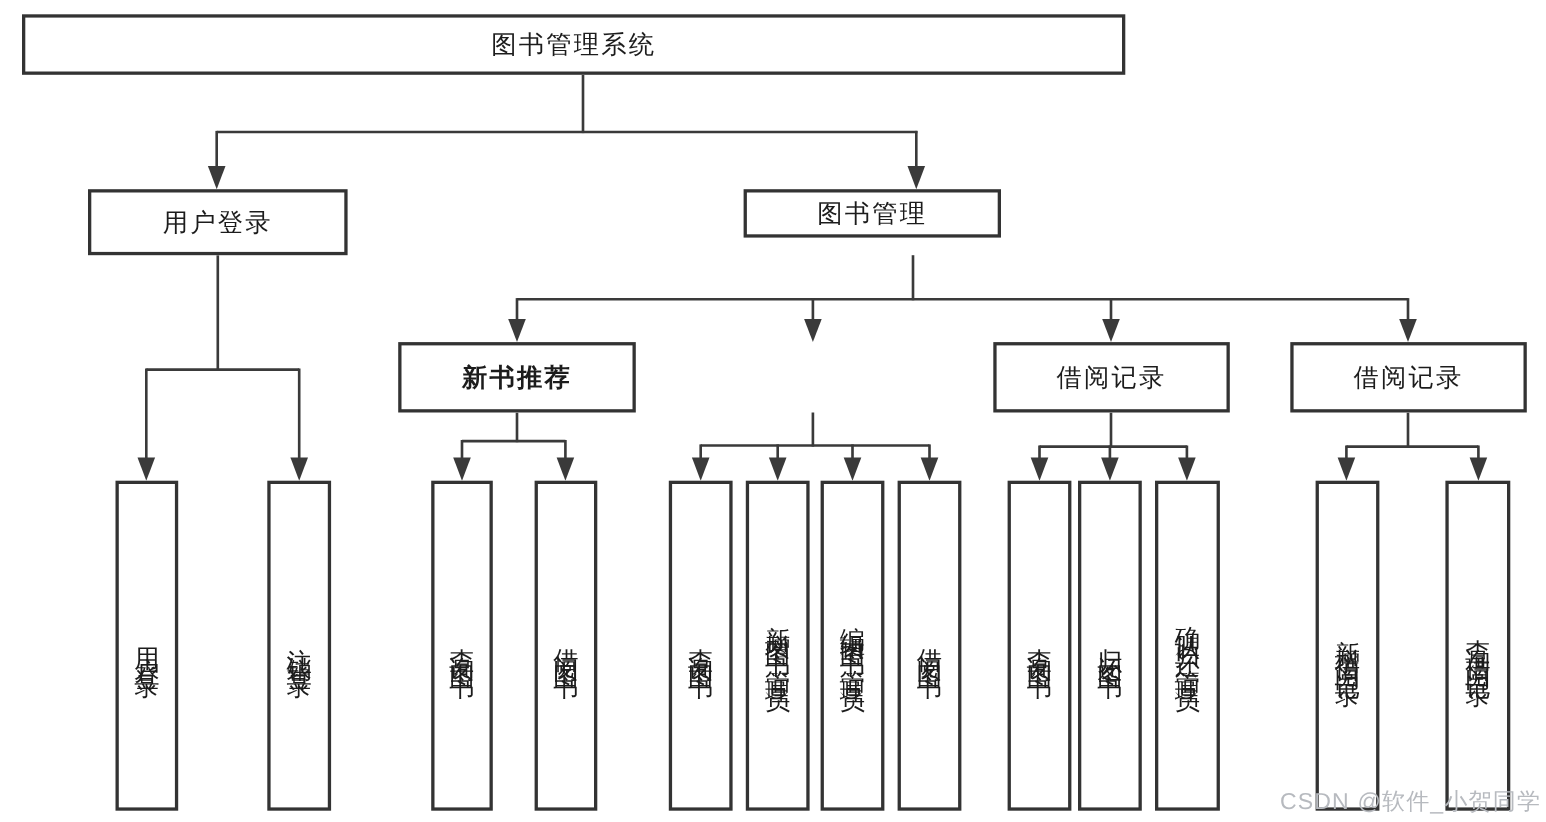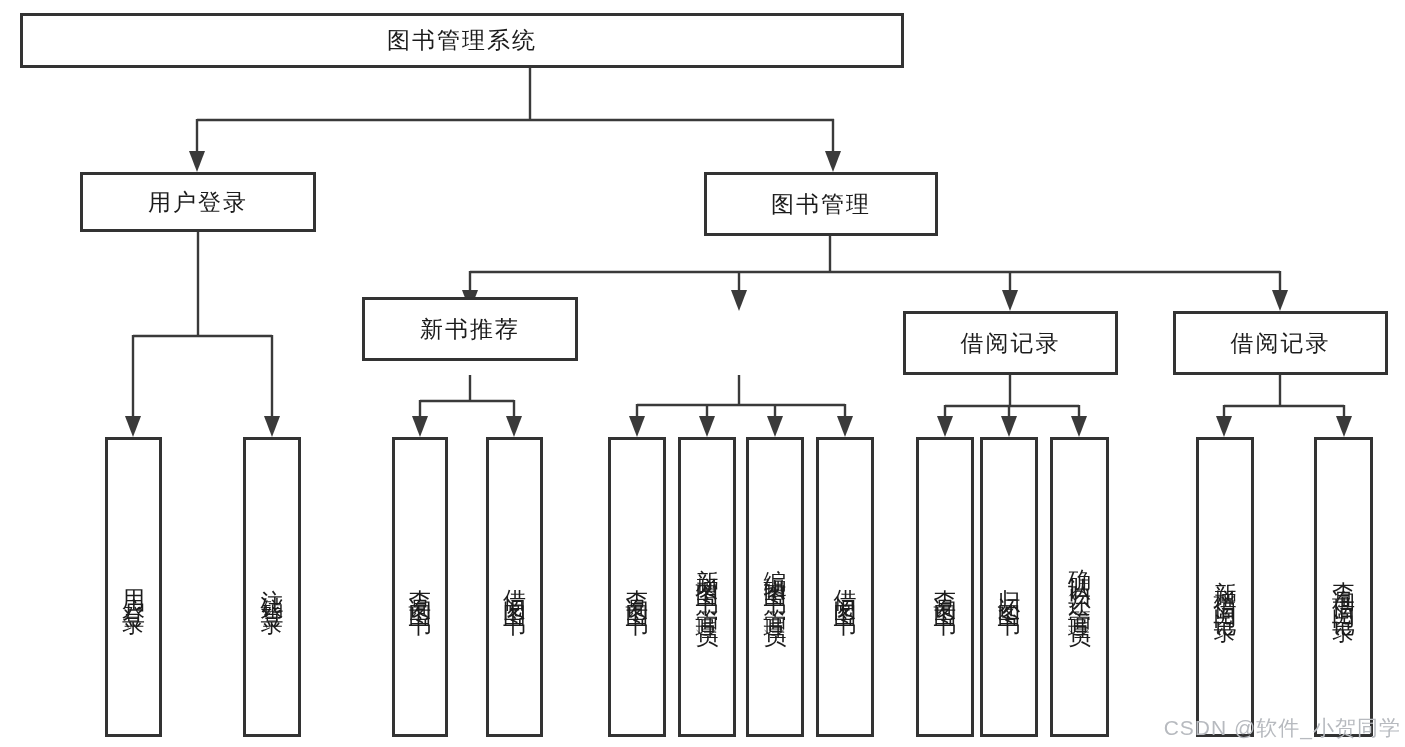--- a/index.html
+++ b/index.html
@@ -94,26 +94,26 @@
       <polygon points="699,416 715,416 707,437" fill="#3a3a3a"></polygon>
       <polygon points="767,416 783,416 775,437" fill="#3a3a3a"></polygon>
       <polygon points="837,416 853,416 845,437" fill="#3a3a3a"></polygon>
       <polygon points="937,416 953,416 945,437" fill="#3a3a3a"></polygon>
       <polygon points="1001,416 1017,416 1009,437" fill="#3a3a3a"></polygon>
       <polygon points="1071,416 1087,416 1079,437" fill="#3a3a3a"></polygon>
       <polygon points="1216,416 1232,416 1224,437" fill="#3a3a3a"></polygon>
       <polygon points="1336,416 1352,416 1344,437" fill="#3a3a3a"></polygon>
     </svg>
 
-  <div class="node" style="left:20px;top:13px;width:884px;height:55px;">图书管理系统</div>
+  <div class="node" style="left:20px;top:13px;width:1003px;height:55px;">图书管理系统</div>
 
   <div class="node" style="left:80px;top:172px;width:236px;height:60px;">用户登录</div>
-  <div class="node" style="left:704px;top:172px;width:234px;height:64px;">图书管理</div>
+  <div class="node" style="left:676px;top:172px;width:234px;height:44px;">图书管理</div>
 
-  <div class="node" style="left:362px;top:297px;width:216px;height:64px;">新书推荐</div>
+  <div class="node" style="left:362px;top:311px;width:216px;height:64px;font-weight:bold;">新书推荐</div>
   <div class="node" style="left:903px;top:311px;width:215px;height:64px;">借阅记录</div>
   <div class="node" style="left:1173px;top:311px;width:215px;height:64px;">借阅记录</div>
 
   <div class="node vnode" style="left:105px;top:437px;width:57px;height:300px;">用户登录</div>
   <div class="node vnode" style="left:243px;top:437px;width:58px;height:300px;">注销登录</div>
 
   <div class="node vnode" style="left:392px;top:437px;width:56px;height:300px;">查询图书</div>
   <div class="node vnode" style="left:486px;top:437px;width:57px;height:300px;">借阅图书</div>
 
   <div class="node vnode" style="left:608px;top:437px;width:58px;height:300px;">查询图书</div>

